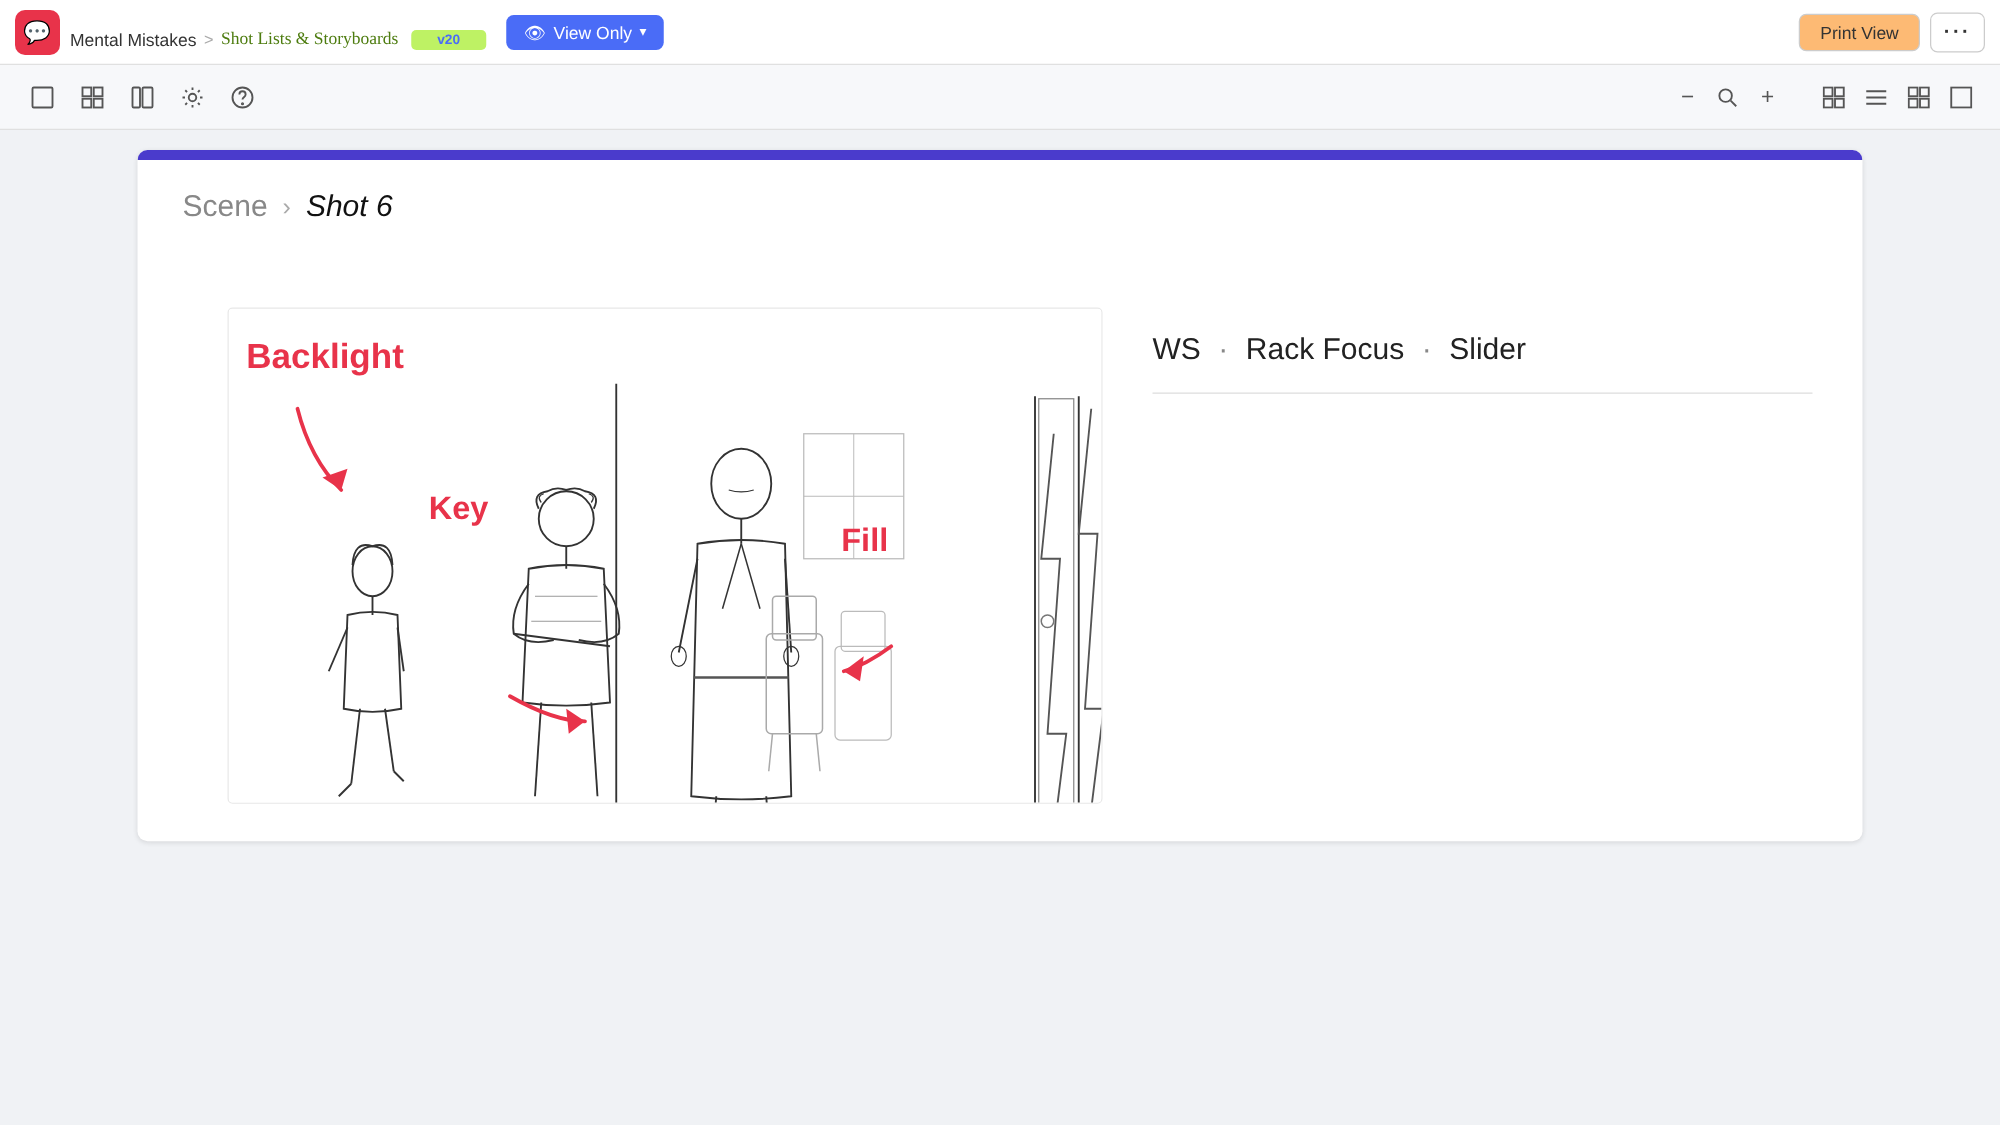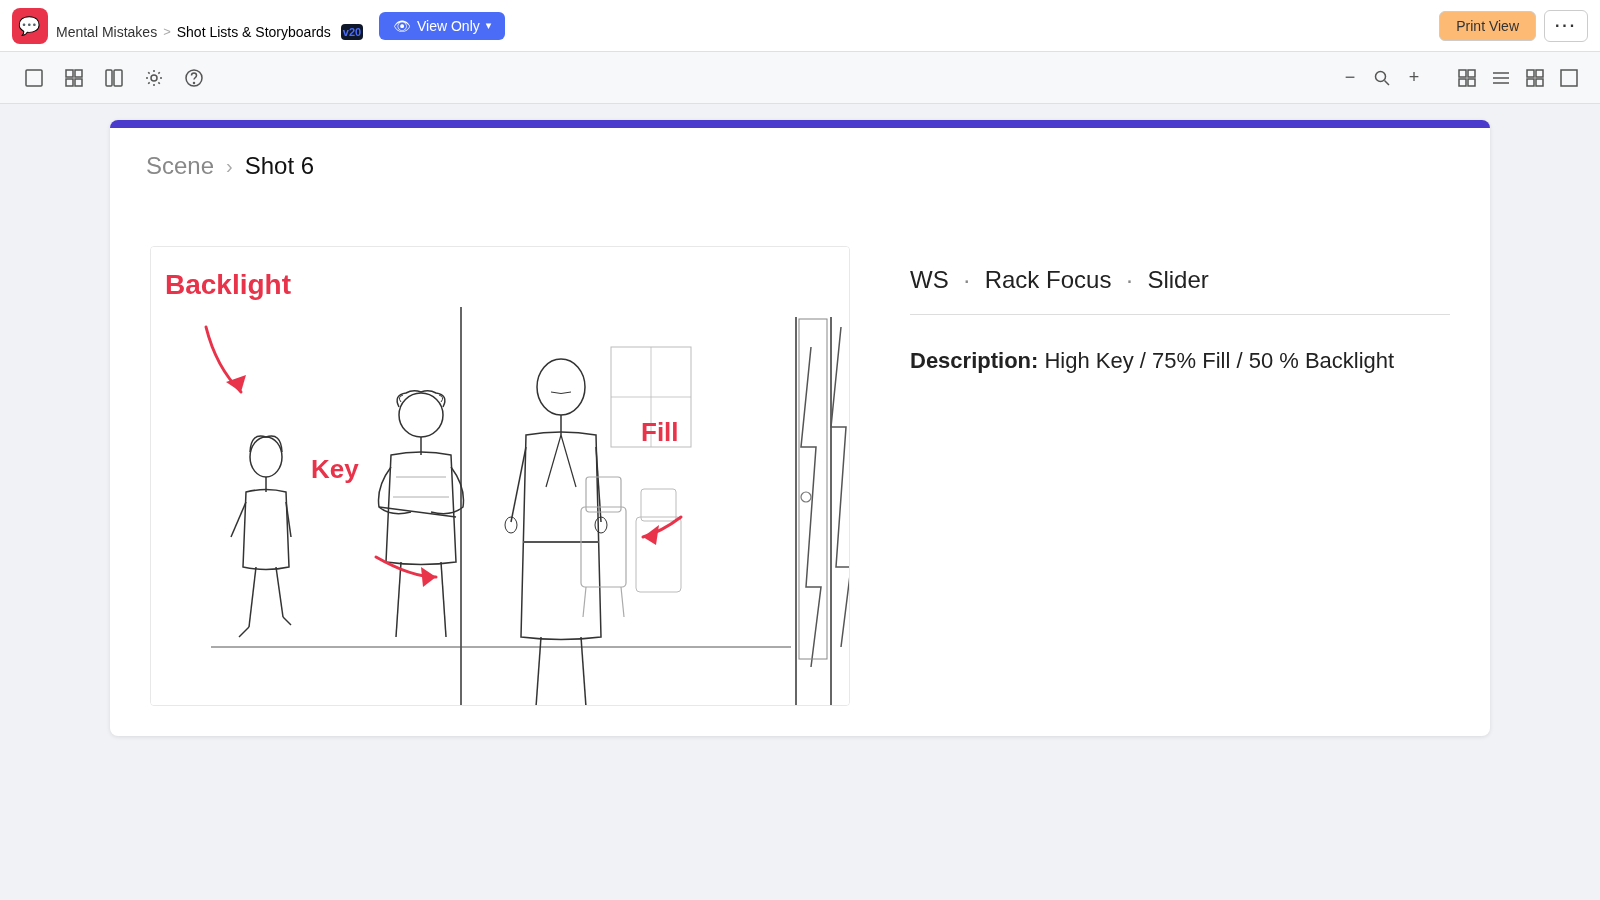--- a/index.html
+++ b/index.html
@@ -13,24 +13,24 @@
     }
     #app-logo {
       width: 36px; height: 36px; background: #e8334a; border-radius: 8px;
       display: flex; align-items: center; justify-content: center;
       color: #fff; font-size: 18px; flex-shrink: 0;
     }
     #breadcrumb {
       display: flex; align-items: center; gap: 6px; font-size: 14px; color: #333; margin-top: 12px;
     }
     .breadcrumb-sep { color: #aaa; font-size: 13px; }
-    .breadcrumb-current { color: #000000; }
+    .breadcrumb-current { color: #4d7c0f; font-family: Liberation Serif, serif; }
     .version-badge {
-      background: #0f172a; color: #4a6cf7; font-size: 11px; font-weight: 600;
-      padding: 2px 2px; border-radius: 4px; margin-left: 4px; text-align: center;
+      background: #bef264; color: #4a6cf7; font-size: 11px; font-weight: 600;
+      padding: 2px 21px; border-radius: 4px; margin-left: 4px; text-align: center;
     }
     #view-only-btn {
       display: flex; align-items: center; gap: 6px;
       background: #4a6cf7; color: #fff; border: none; border-radius: 6px;
       padding: 6px 14px; font-size: 14px; font-weight: 500; cursor: pointer;
       margin-left: 8px;
     }
     #view-only-btn .eye-icon { font-size: 14px; }
     #view-only-btn .chevron { font-size: 11px; }
     .spacer { flex: 1; }
@@ -86,21 +86,21 @@
       padding: 30px 40px;
       gap: 40px;
     }
 
     
     #card-breadcrumb {
       font-size: 24px; color: #333; margin-bottom: 20px;
       display: flex; align-items: center; gap: 12px;
     }
     #card-breadcrumb .scene-label { color: #888; }
-    #card-breadcrumb .shot-label { color: #111; font-weight: 500; }
+    #card-breadcrumb .shot-label { color: #111; font-weight: 500; font-style: italic; }
     #card-breadcrumb .bc-arrow { color: #aaa; font-size: 20px; }
 
     
     #storyboard-panel {
       flex: 0 0 720px;
     }
 
     
     #info-panel {
       flex: 1; padding-top: 20px;
@@ -113,23 +113,24 @@
     .tag-rack { font-weight: 400; }
     #divider { height: 1px; background: #ddd; margin-bottom: 28px; }
     #description {
       font-size: 22px; line-height: 1.6; color: #222;
     }
     #description .desc-label { font-weight: 700; }
     #description .desc-text { font-weight: 400; }
 
     
     #storyboard-svg-container {
-      width: 700px; height: 460px; position: relative;
+      width: 700px; height: 397px; position: relative;
       border: 1px solid #e8e8e8; border-radius: 4px; overflow: hidden;
       background: #fff;
+      margin-left: 32px;
     }
 
     
     .anno-label {
       position: absolute; font-size: 28px; font-weight: 700; color: #e8334a;
     }
     #anno-backlight { top: 22px; left: 14px; }
     #anno-key { bottom: 220px; left: 160px; font-size: 26px; }
     #anno-fill { top: 170px; left: 490px; font-size: 26px; }
   </style>
@@ -366,20 +367,16 @@
 
       <div id="info-panel">
         <div id="shot-tags">
           <span>WS</span>
           <span class="tag-dot">·</span>
           <span class="tag-rack">Rack Focus</span>
           <span class="tag-dot">·</span>
           <span>Slider</span>
         </div>
         <div id="divider"></div>
-        <div id="description">
-          <span class="desc-label">Description:</span>
-          <span class="desc-text"> High Key / 75% Fill / 50 % Backlight</span>
-        </div>
       </div>
     </div>
   </div>
 </div>
 
 </body></html>

